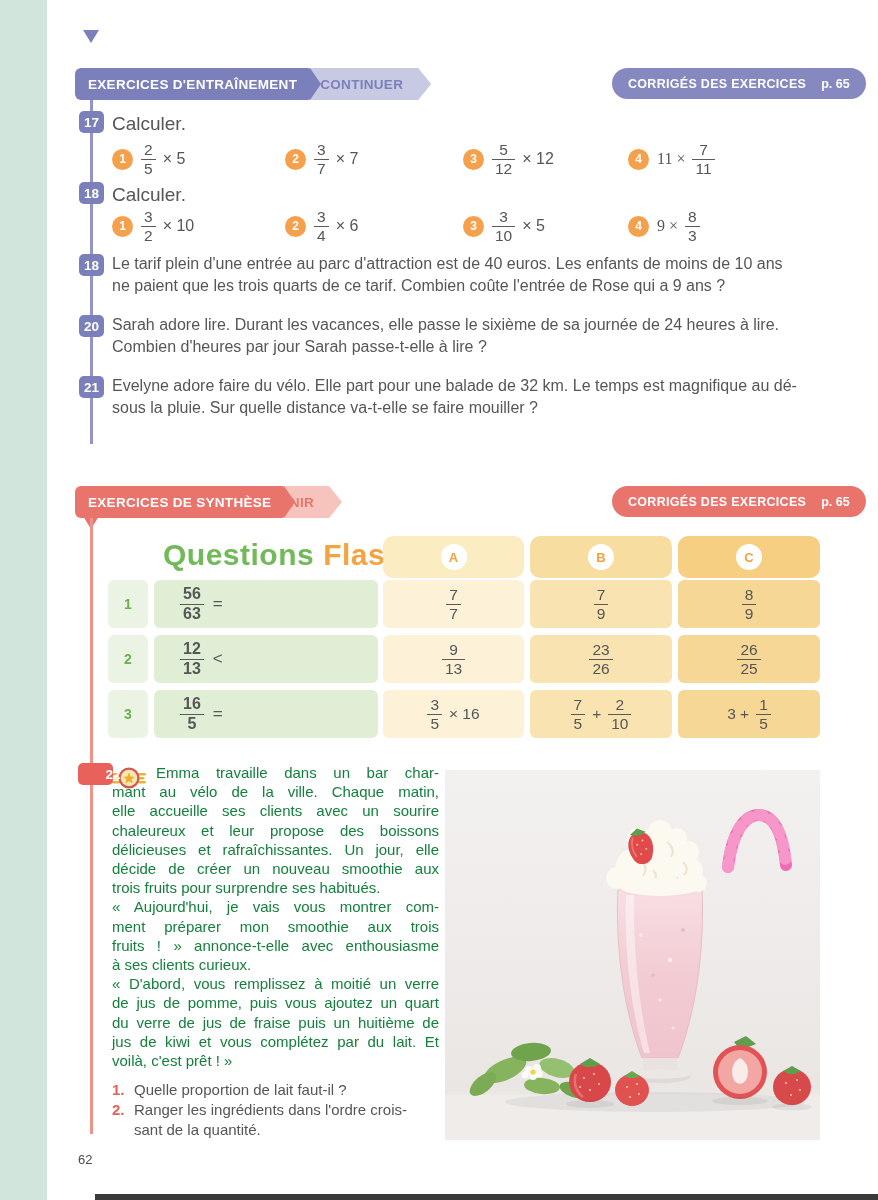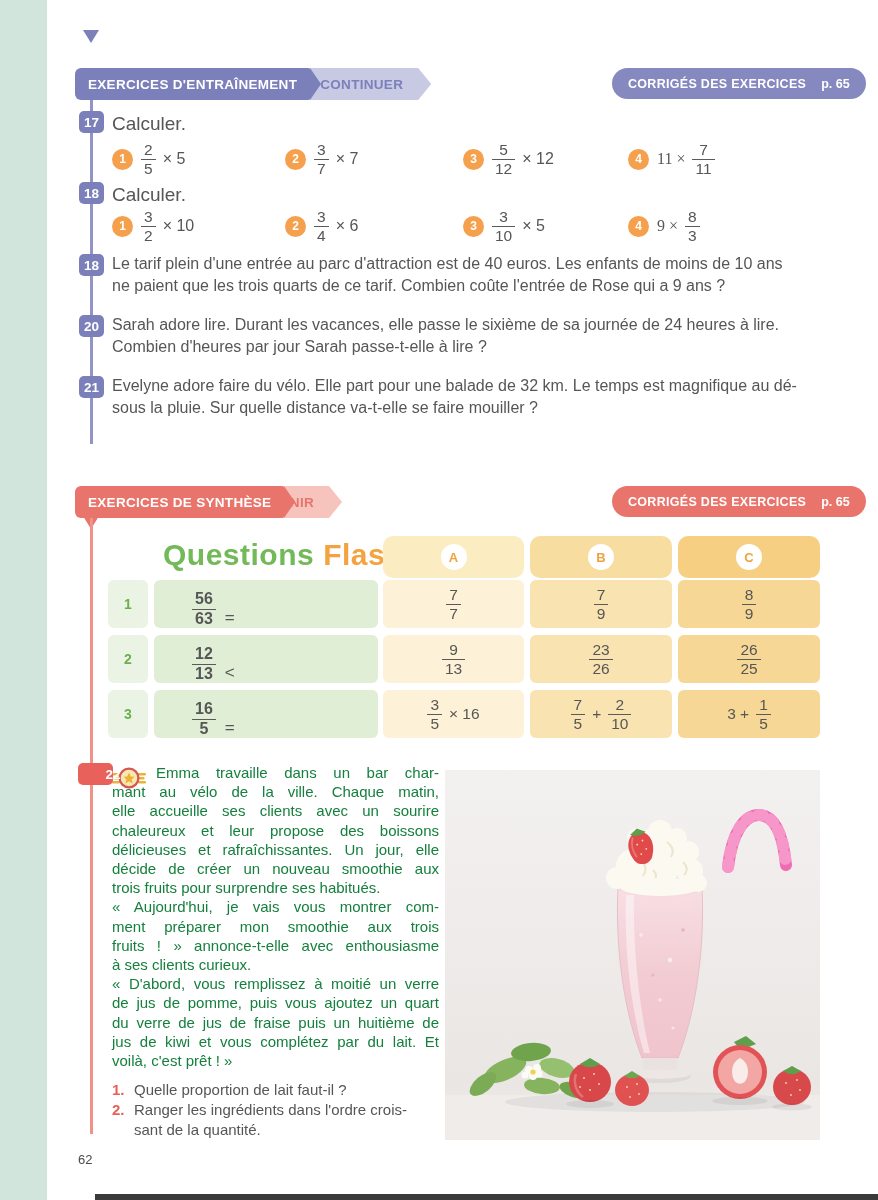--- a/index.html
+++ b/index.html
@@ -66,21 +66,21 @@
 
   
   .flash-title { position:absolute; left:163px; top:538px; font-size:30px; font-weight:bold; letter-spacing:.5px; }
   .flash-title .grn { color:#72b958; } .flash-title .org { color:#f3a340; margin-left:9px; }
   .col-hdr { position:absolute; top:536px; height:42px; border-radius:10px;
     display:flex; align-items:center; justify-content:center; }
   .col-circle { width:26px; height:26px; background:#fff; border-radius:50%;
     display:flex; align-items:center; justify-content:center; font-weight:bold; font-size:13px; color:#f0a23f; }
   .fcell { position:absolute; height:48px; border-radius:6px; display:flex; align-items:center; justify-content:center; }
   .ncell { background:#ebf4e4; color:#6ab04f; font-weight:bold; font-size:14px; }
-  .qcell { background:#e1eed6; justify-content:flex-start; padding-left:38px;align-items:flex-end; }
+  .qcell { background:#e1eed6; justify-content:flex-start; padding-left:26px; }
   .qop { font-size:17px; margin-left:9px; color:#565656; }
   .expr { display:flex; align-items:center; gap:7px; font-size:15.5px; color:#565656; }
 
   
   .ex22-text { position:absolute; left:112px; top:763px; width:327px; }
   .xline { font-size:15px; line-height:19.2px; color:#15803d;
     text-align:justify; text-align-last:justify; }
   .xline.nj { text-align:left; text-align-last:left; }
   .xline.first { padding-left:44px; }
   .medal { position:absolute; left:111px; top:766px; }

